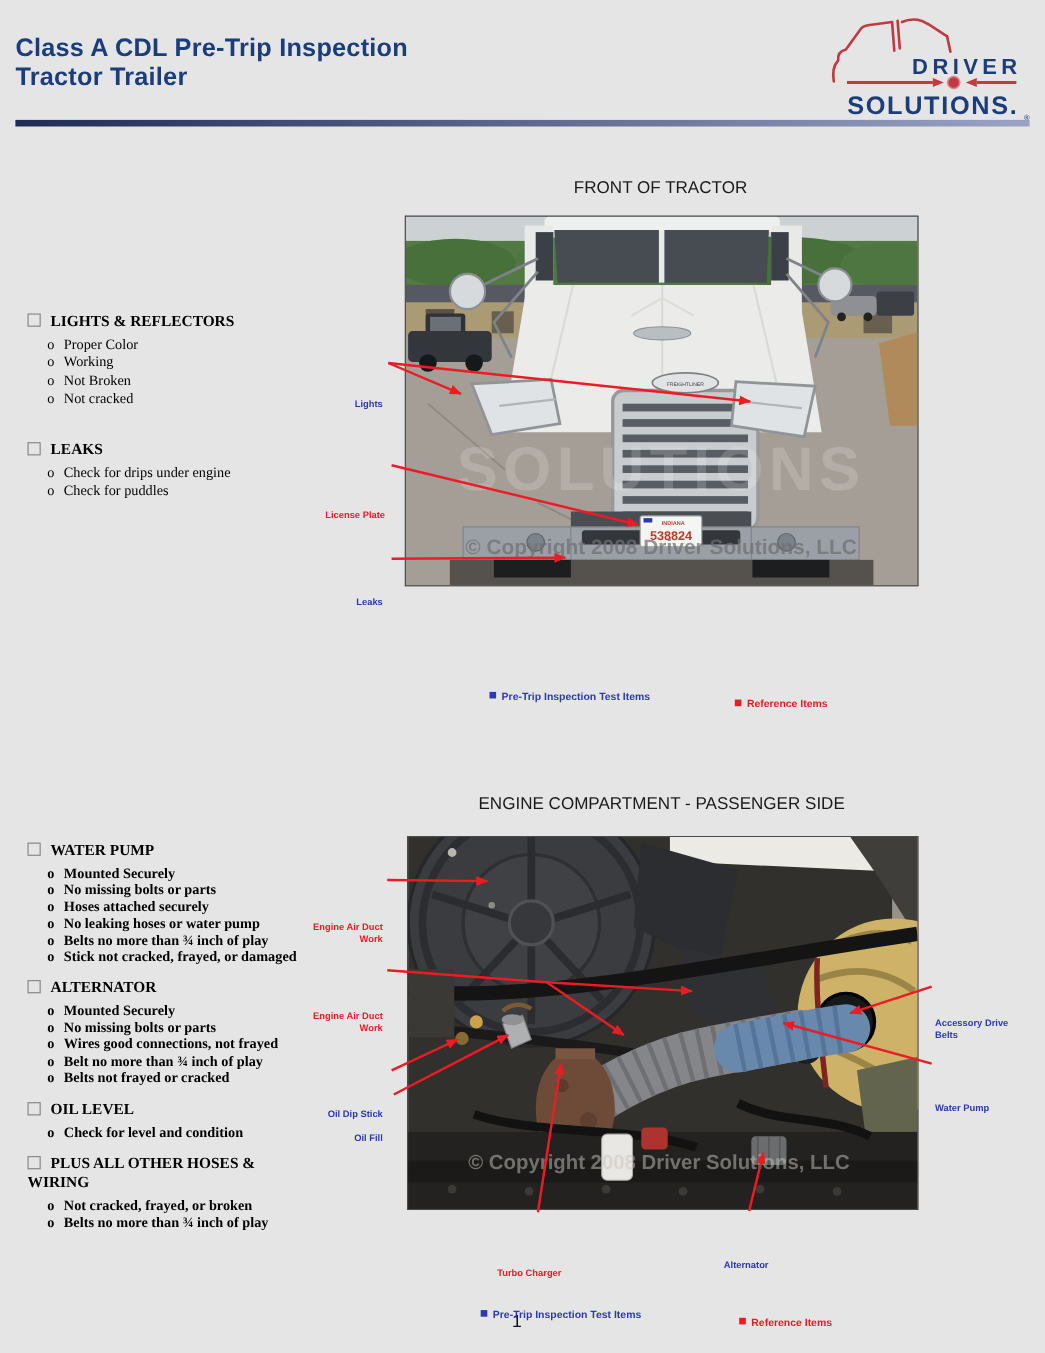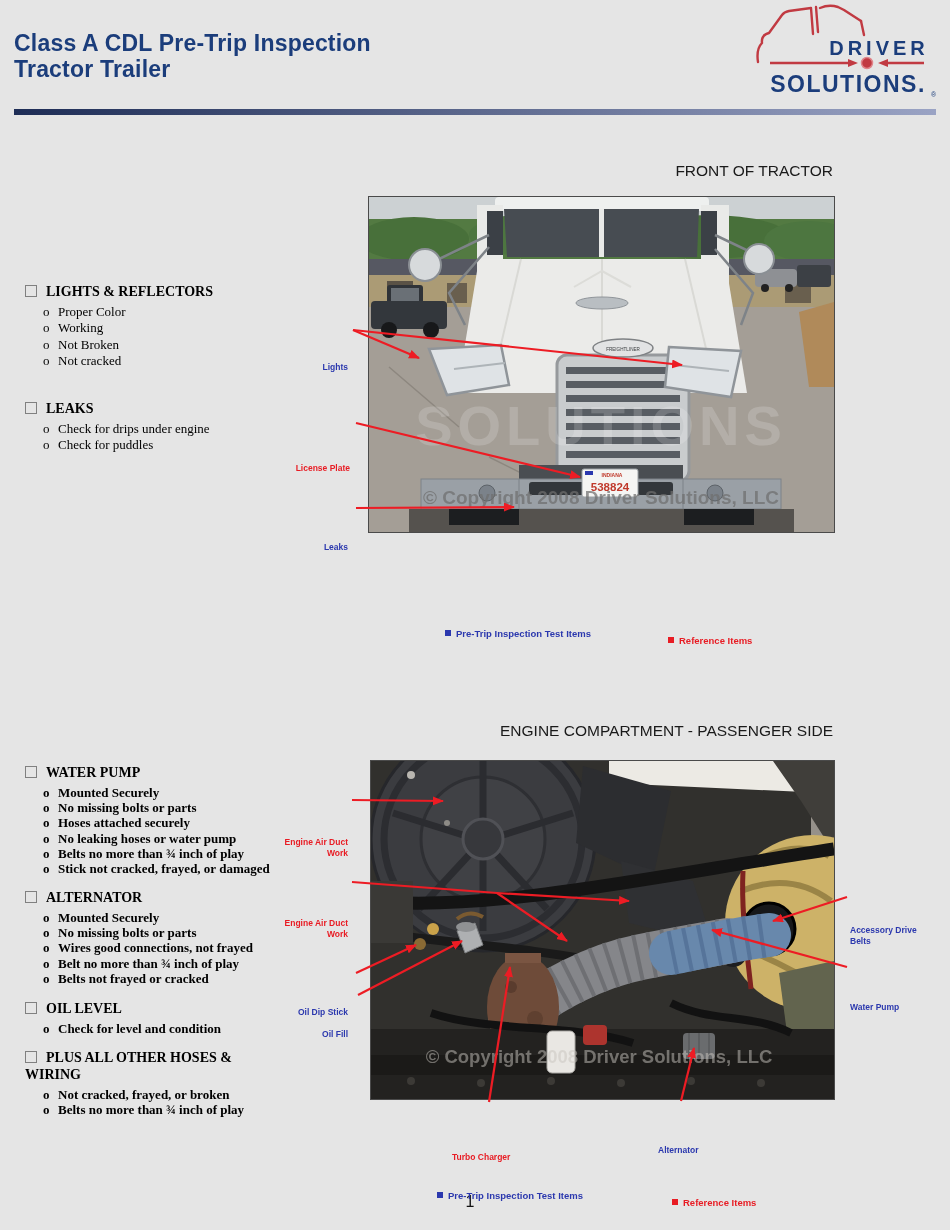--- a/index.html
+++ b/index.html
@@ -5,24 +5,24 @@
 <style>
   html,body { margin:0; padding:0; background:#fff; }
   .page { position:relative; width:950px; height:1230px; background:#e5e5e5; overflow:hidden;
           font-family:"Liberation Sans", sans-serif; }
 
   
   .doc-title { position:absolute; left:14px; top:30px; font-size:23px; font-weight:bold;
                color:#1b3d7b; line-height:26px; letter-spacing:0.2px; }
   .header-rule { position:absolute; left:14px; top:109px; width:922px; height:6px;
                  background:linear-gradient(to right,#1e2d56,#9aa3c4); }
-  .logo { position:absolute; left:748px; top:4px; width:192px; height:98px; }
-
-  
-  .sec-title { position:absolute; font-size:15.5px; color:#1a1a1a; text-align:right; }
+  .logo { position:absolute; left:748px; top:16px; width:192px; height:98px; }
+
+  
+  .sec-title { position:absolute; font-size:15.5px; color:#1a1a1a; text-align:center; }
   #sec1-title { left:368px; top:162px; width:465px; }
   #sec2-title { left:370px; top:722px; width:463px; }
 
   
   .photo { position:absolute; border:1px solid #4a4a4a; background:#9a948c; }
   #photo1 { left:368px; top:196px; width:465px; height:335px; }
   #photo2 { left:370px; top:760px; width:463px; height:338px; }
   .photo svg { display:block; }
 
   

